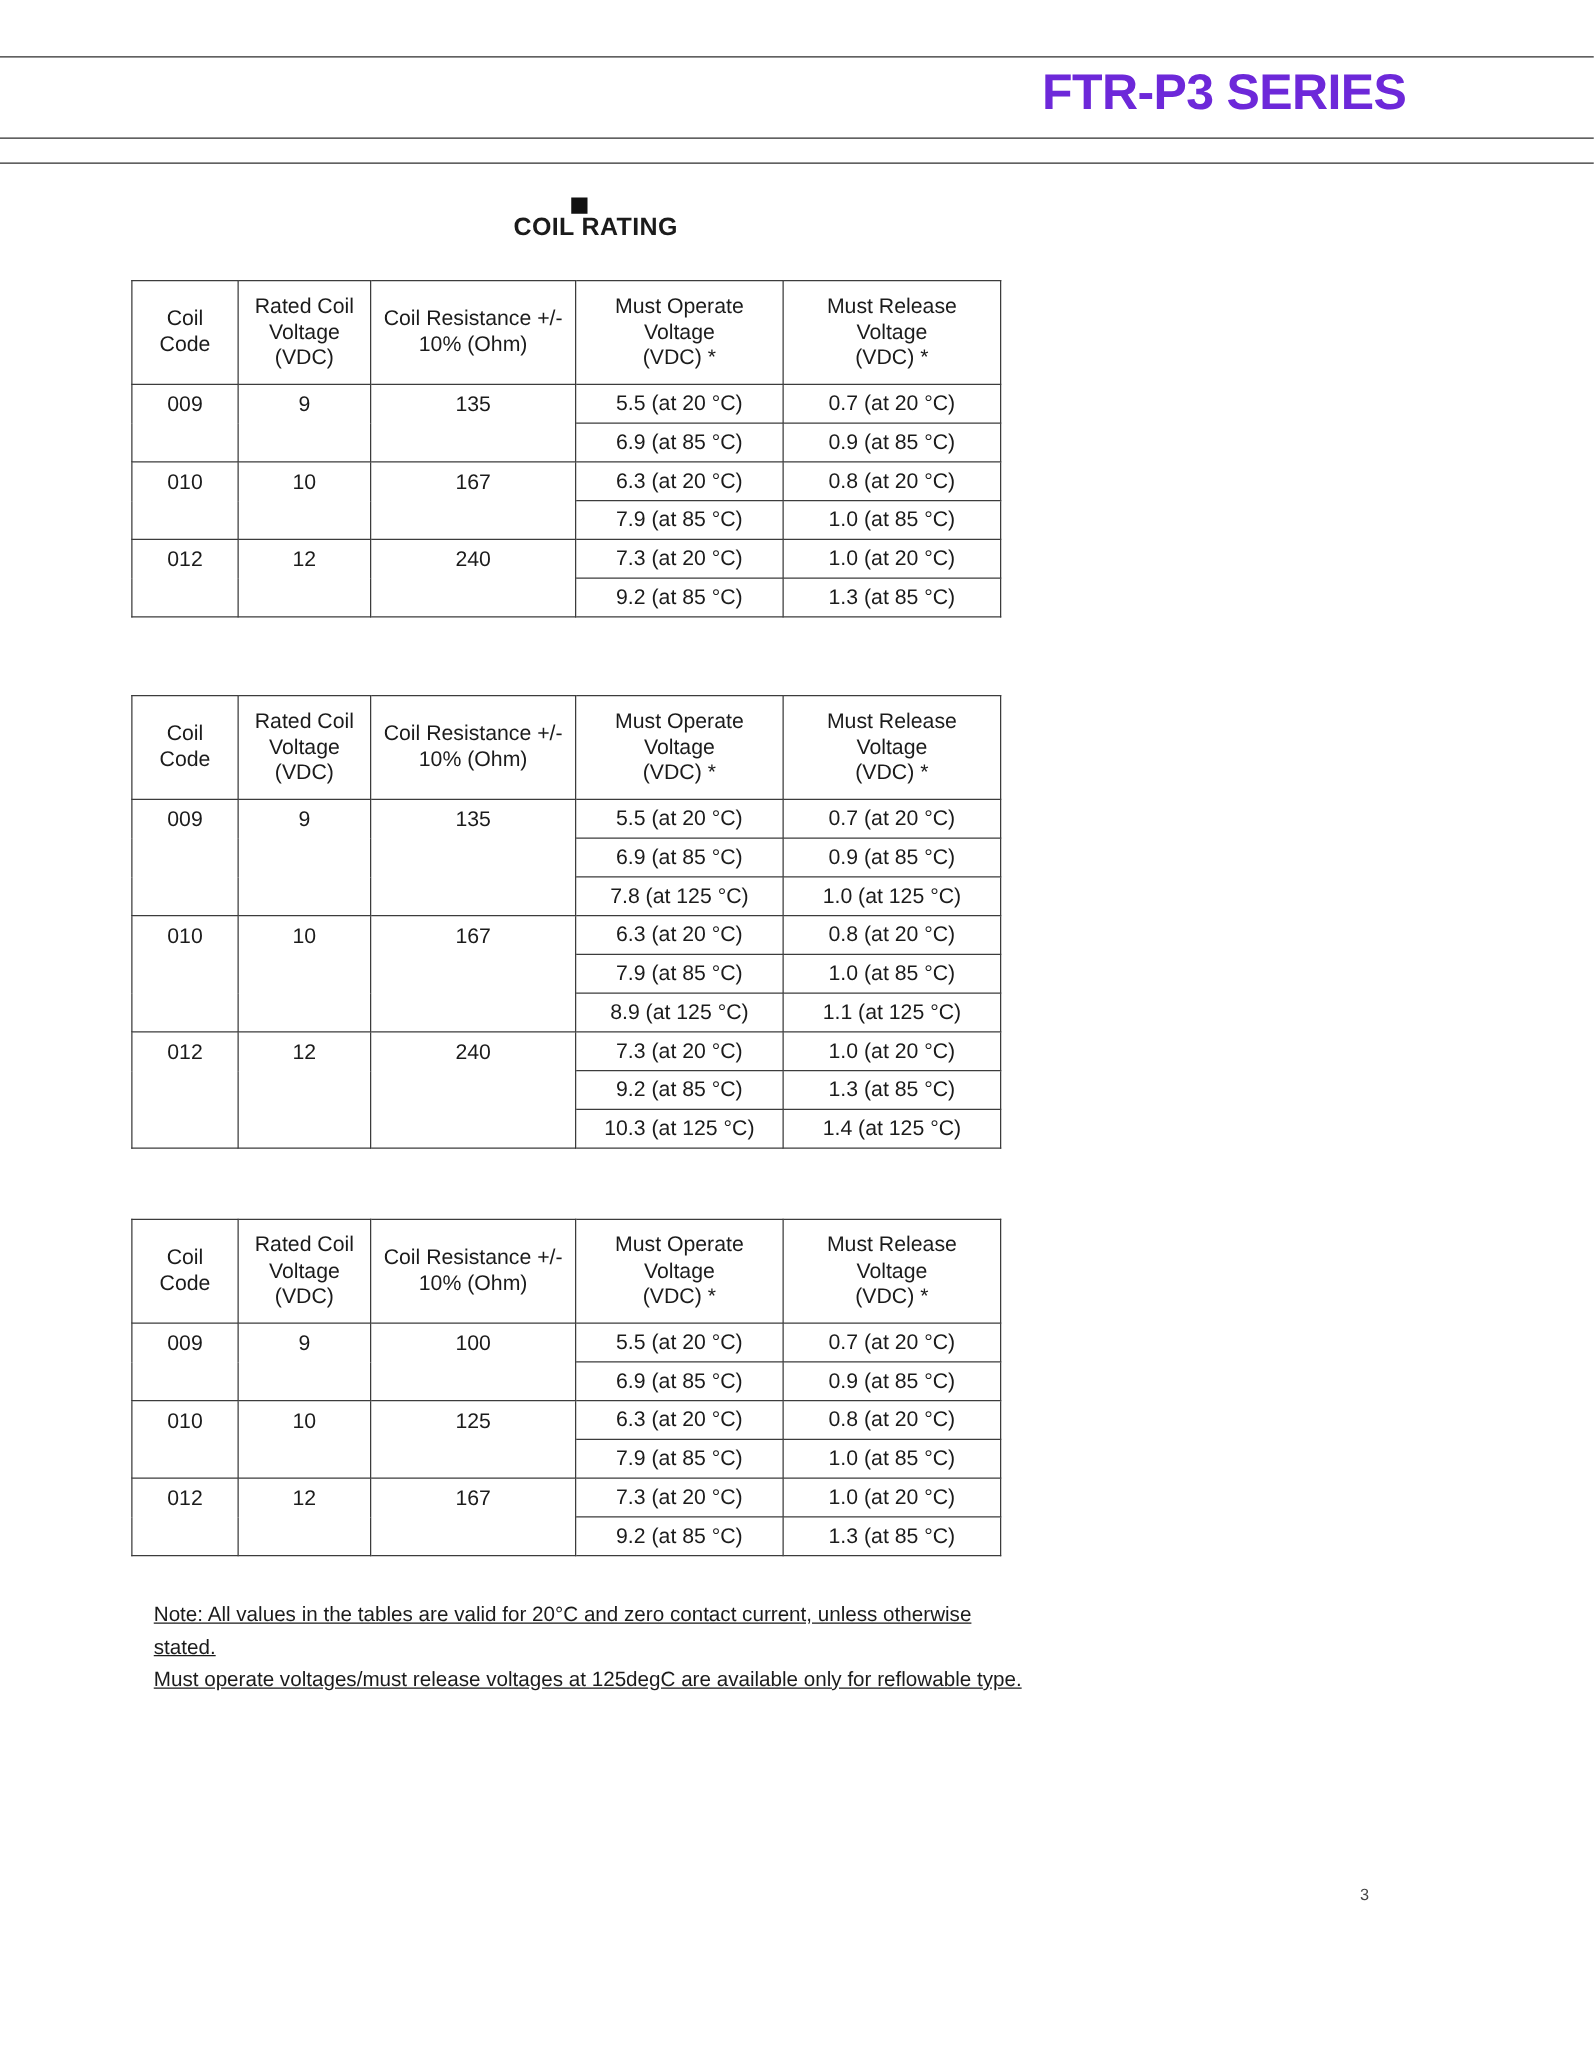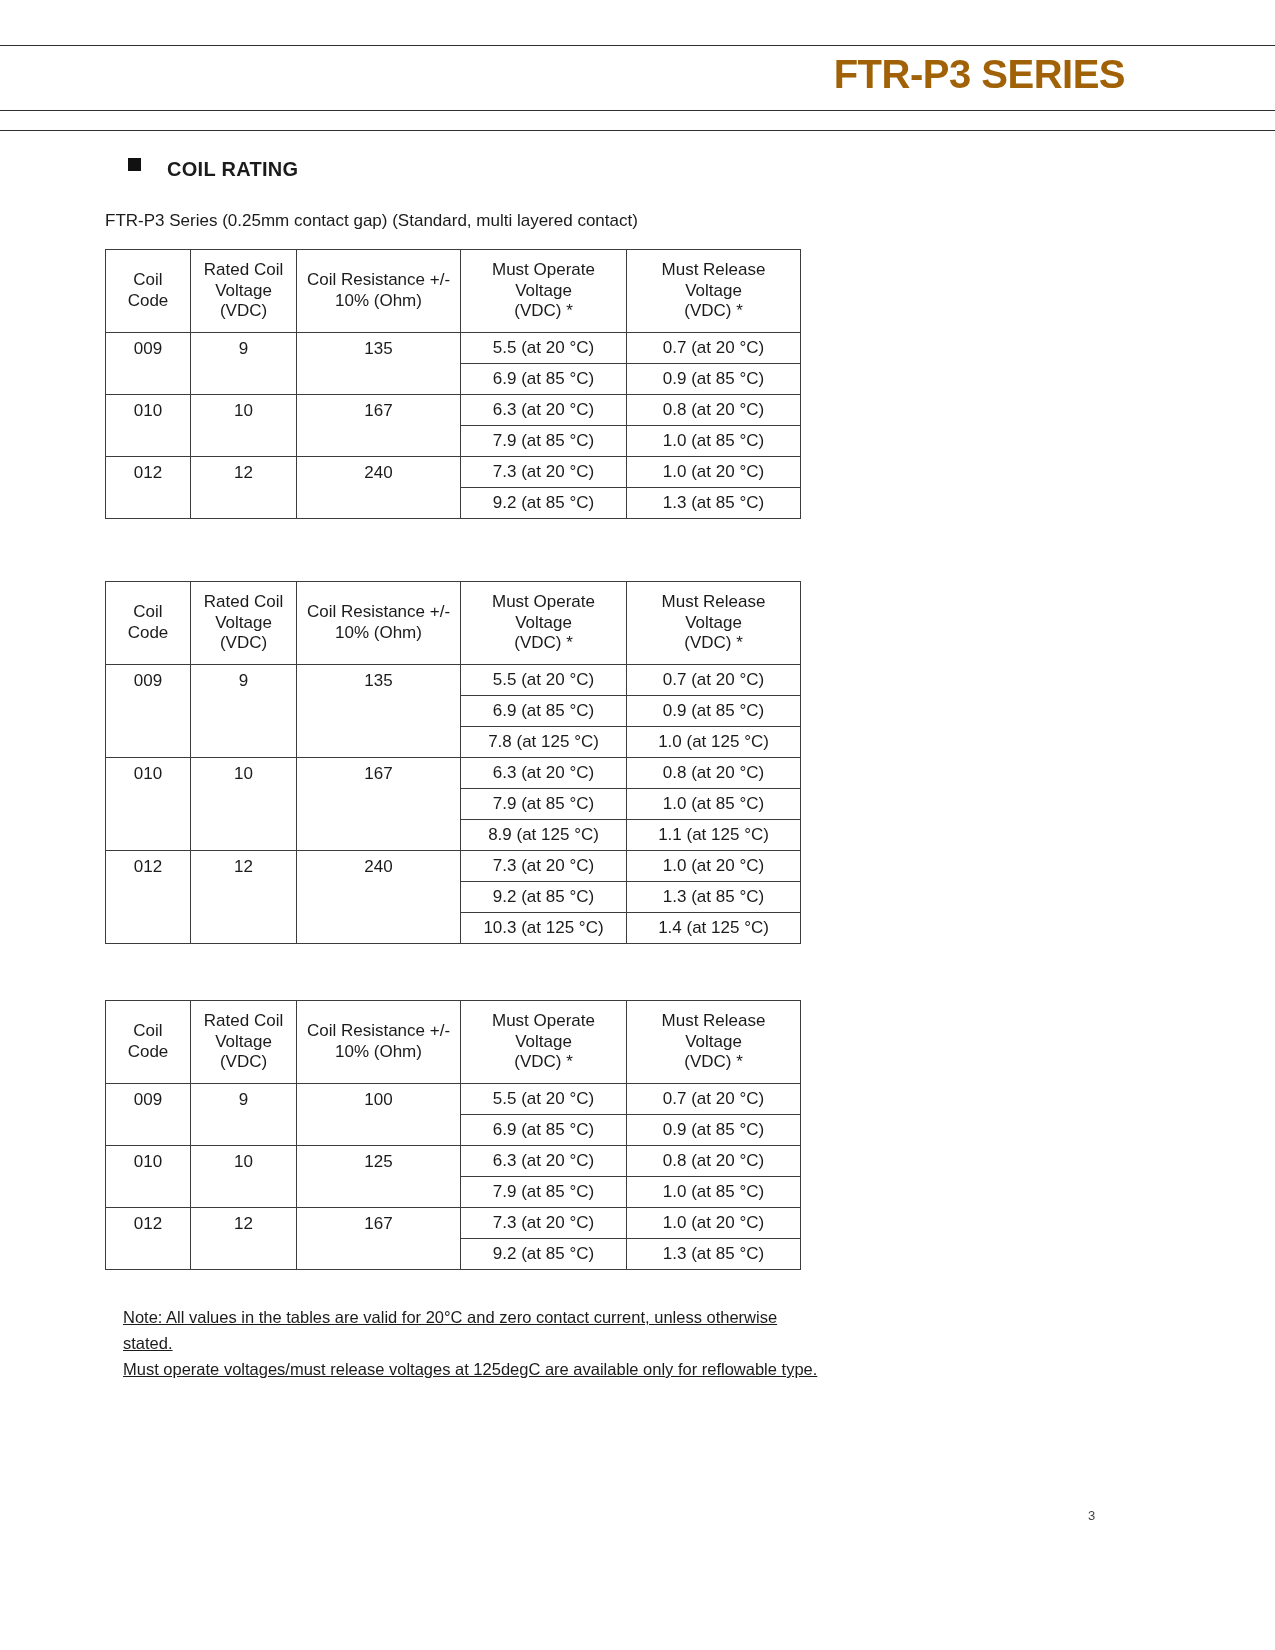--- a/index.html
+++ b/index.html
@@ -15,26 +15,26 @@
   .hr { position: absolute; left: 0; width: 1275px; height: 1px; background: #2e2e2e; }
   .hr-1 { top: 45px; }
   .hr-2 { top: 110px; }
   .hr-3 { top: 130px; }
   .doc-title {
     position: absolute;
     top: 52px;
     right: 150px;
     font-size: 40px;
     font-weight: bold;
-    color: #a16207;
+    color: #6d28d9;
     letter-spacing: -0.5px;
     margin: 0;
   }
   .content { position: absolute; left: 105px; top: 158px; width: 720px; }
-  .section-heading { display: flex; align-items: flex-start; padding-left: 23px; margin: 0 0 30px 0; }
+  .section-heading { display: flex; align-items: center; padding-left: 23px; margin: 0 0 30px 0; flex-direction: column; }
   .bullet { width: 13px; height: 13px; background: #111; margin-right: 26px; flex: 0 0 auto; }
   .section-heading .label { font-size: 20px; font-weight: bold; letter-spacing: 0.3px; }
   .caption { font-size: 17px; margin: 0 0 18px 0; color: #1b1b1b; }
   .tbl-block-2 { margin-top: 62px; }
   .tbl-block-3 { margin-top: 56px; }
   .coil-table { border-collapse: collapse; table-layout: fixed; width: 695px; }
   .coil-table th, .coil-table td {
     border: 1px solid #3c3c3c;
     text-align: center;
     font-size: 17px;
@@ -65,21 +65,20 @@
   <div class="hr hr-3"></div>
 
   <div class="content">
 
     <div class="section-heading">
       <span class="bullet"></span>
       <span class="label">COIL RATING</span>
     </div>
 
     <div class="tbl-block tbl-block-1">
-      <p class="caption">FTR-P3 Series (0.25mm contact gap) (Standard, multi layered contact)</p>
       <table class="coil-table">
         <colgroup>
           <col style="width:85px">
             <col style="width:106px">
             <col style="width:164px">
             <col style="width:166px">
             <col style="width:174px">
         </colgroup>
       <thead>
             <tr>

